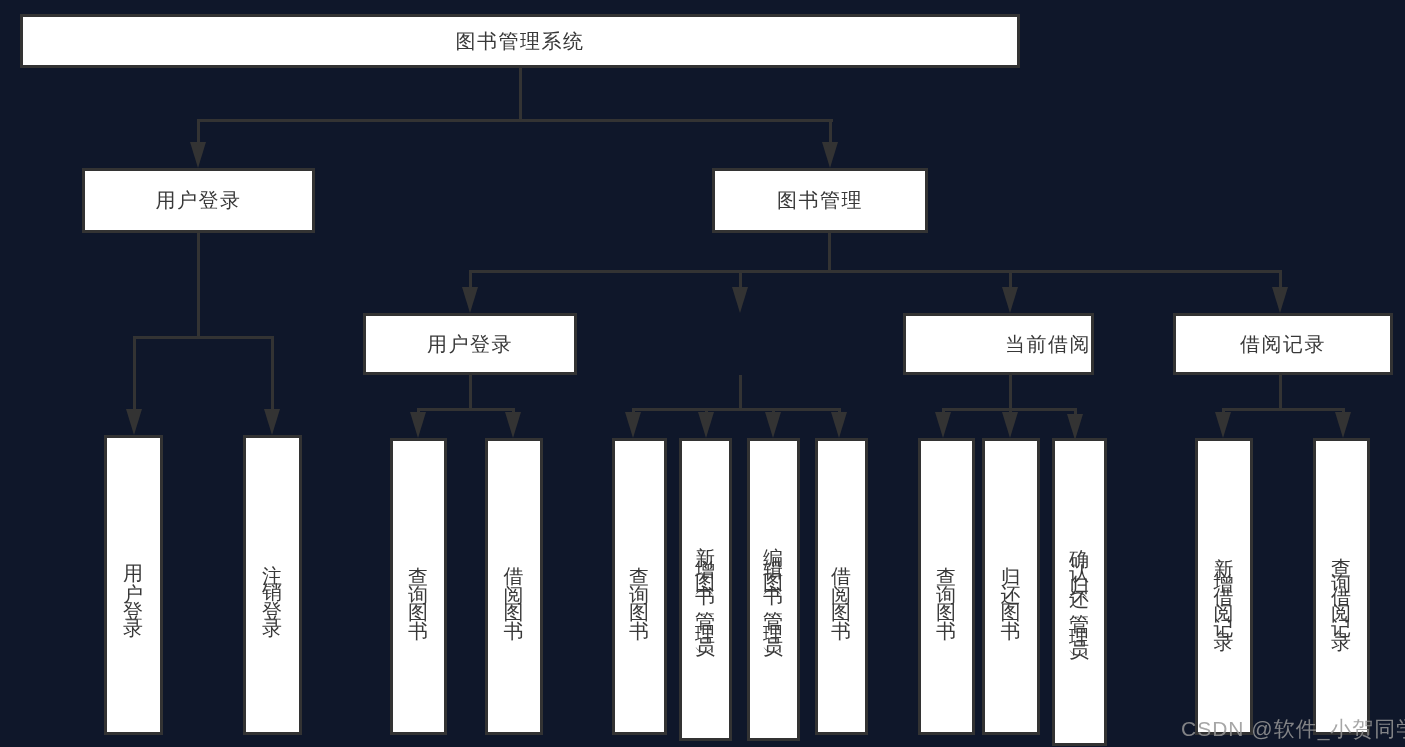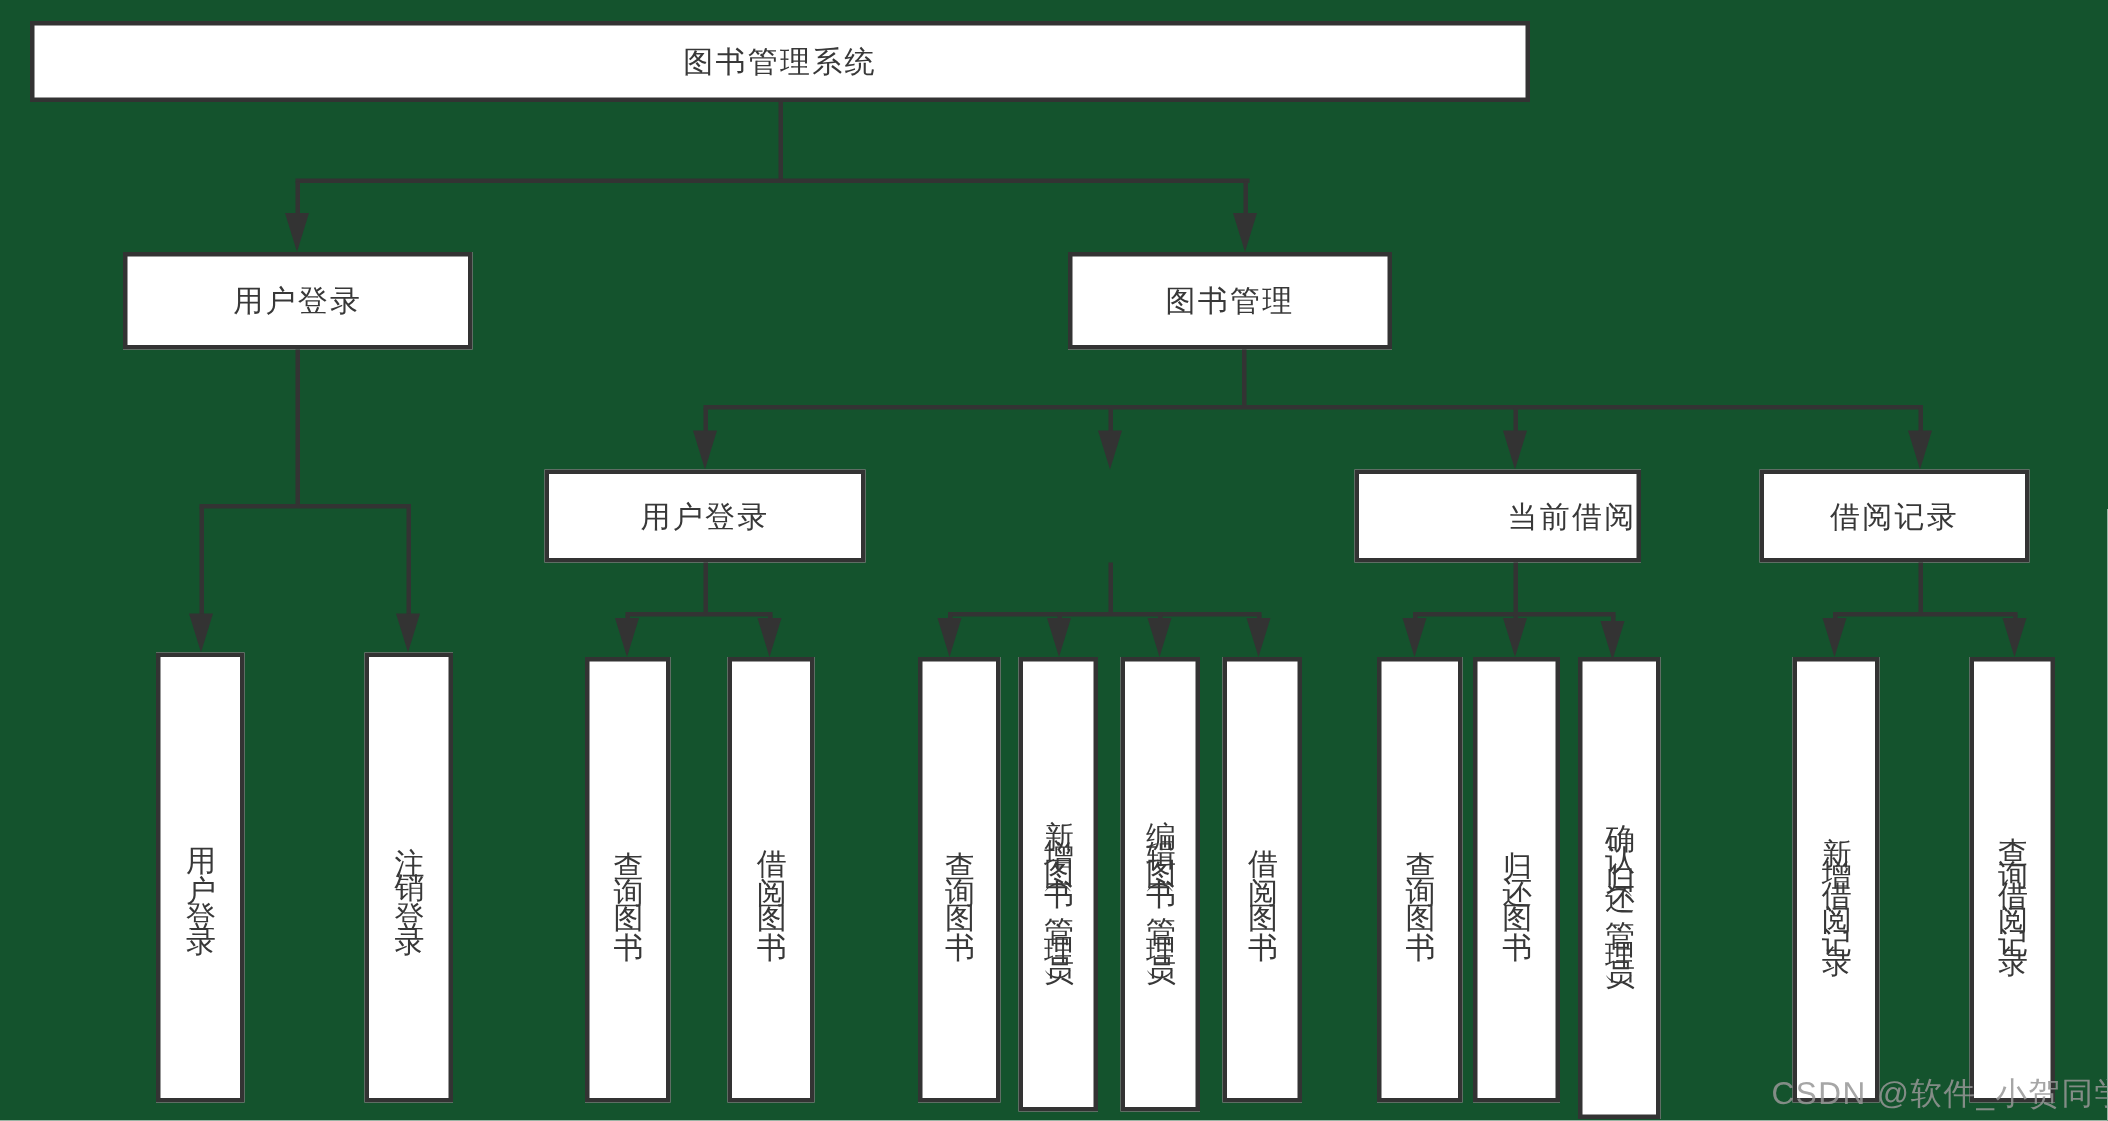--- a/index.html
+++ b/index.html
@@ -5,21 +5,21 @@
   html, body {
     margin: 0;
     padding: 0;
     background: #ffffff;
     font-family: "Liberation Sans", "DejaVu Sans", sans-serif;
   }
   .canvas {
     position: relative;
     width: 1405px;
     height: 747px;
-    background: #14532d;
+    background: #0f172a;
     overflow: hidden;
     color: #383838;
   }
   
   .hbox, .vbox {
     position: absolute;
     box-sizing: border-box;
     border: 3px solid #333333;
     background: #ffffff;
     display: flex;
@@ -124,21 +124,21 @@
   <div class="arrow" style="left:740px;top:272px;height:41px;"></div>
   <div class="arrow" style="left:1010px;top:272px;height:41px;"></div>
   <div class="arrow" style="left:1280px;top:272px;height:41px;"></div>
 
   <div class="hbox" style="left:363px;top:313px;width:214px;height:62px;">
     <span class="hlabel">用户登录</span>
   </div>
   <div class="hbox" style="left:903px;top:313px;width:191px;height:62px;justify-content:flex-end;">
     <span class="hlabel">当前借阅</span>
   </div>
-  <div class="hbox" style="left:1173px;top:313px;width:180px;height:62px;">
+  <div class="hbox" style="left:1173px;top:313px;width:220px;height:62px;">
     <span class="hlabel">借阅记录</span>
   </div>
 
   <div class="vline" style="left:469px;top:375px;height:35px;"></div>
   <div class="hline" style="left:417px;top:408px;width:98px;"></div>
   <div class="arrow" style="left:418px;top:410px;height:28px;"></div>
   <div class="arrow" style="left:513px;top:410px;height:28px;"></div>
 
   <div class="vline" style="left:739px;top:375px;height:35px;"></div>
   <div class="hline" style="left:632px;top:408px;width:209px;"></div>

